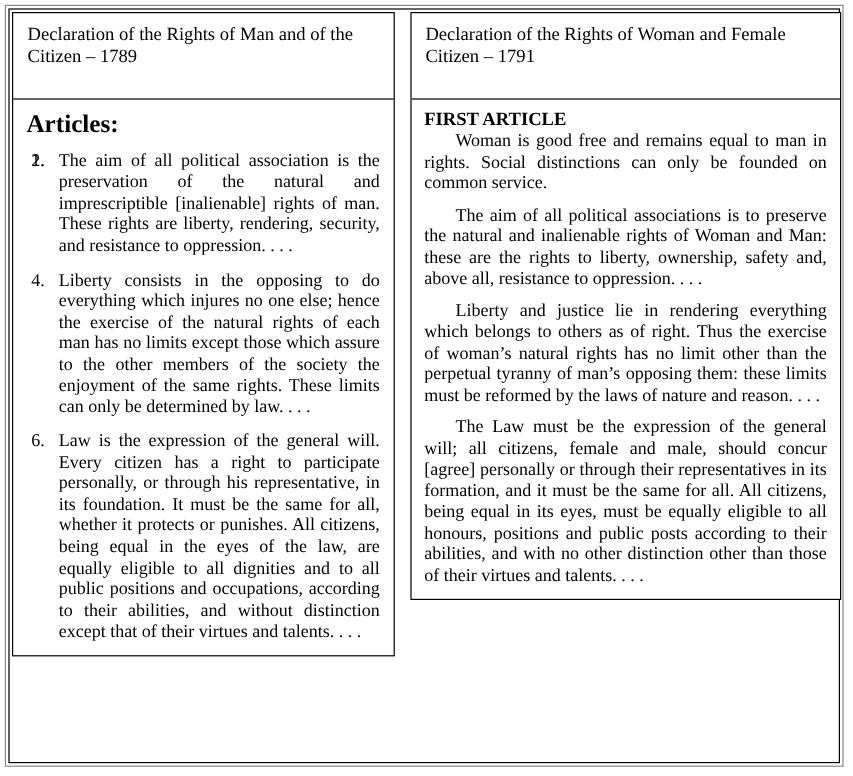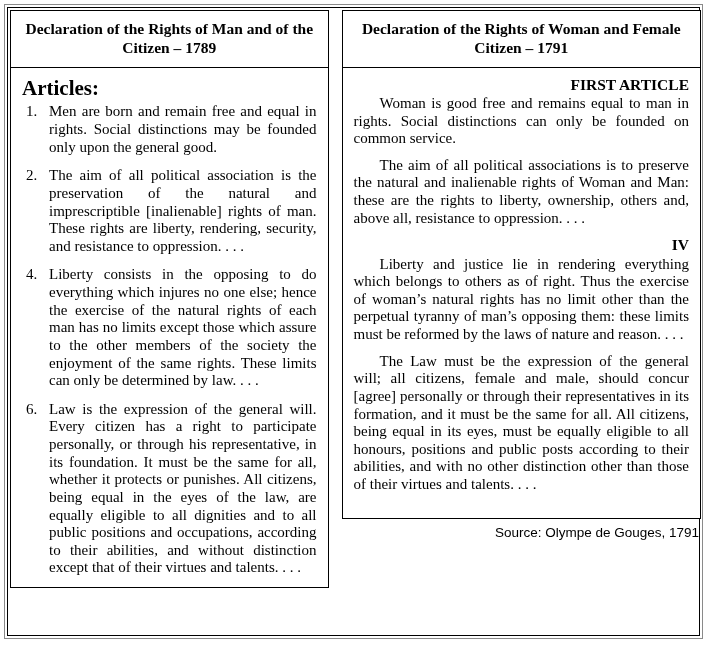--- a/index.html
+++ b/index.html
@@ -60,25 +60,24 @@
 
   
   .doc-table {
     border: 1.5px solid #000000;
     box-sizing: border-box;
     background: #ffffff;
   }
 
   .doc-title {
     border-bottom: 1.5px solid #000000;
-    font-weight: bold;
+    font-weight: normal;
     font-size: 15.5px;
     line-height: 1.25;
-    text-align: center;
-    padding: 8px 12px 9px 12px;
+    padding: 8px 12px 24px 12px;
     box-sizing: border-box;
   }
 
   .doc-body {
     padding: 8px 11px 10px 11px;
     box-sizing: border-box;
     font-size: 15px;
     line-height: 1.175;
   }
 
@@ -108,32 +107,32 @@
     left: 4px;
     top: 0;
     width: 20px;
     text-align: left;
   }
 
   
   .section-heading {
     font-weight: bold;
     font-size: 15.5px;
-    text-align: right;
+    text-align: left;
     margin: 0 0 1px 0;
     font-family: Liberation Serif, serif;
   }
   .section-body {
     margin: 0 0 9px 0;
     text-indent: 26px;
     text-align: justify;
     text-justify: inter-word;
     hyphens: none;
   }
-  .section-body:last-child { margin-bottom: 14px; }
+  .section-body:last-child { margin-bottom: 0; }
 
   
   .source {
     font-family: "Liberation Sans", sans-serif;
     font-size: 13.5px;
     text-align: right;
     padding-top: 6px;
     padding-right: 2px;
     box-sizing: border-box;
   }
@@ -155,21 +154,20 @@
       <div class="doc-title">Declaration of the Rights of Man and of the Citizen – 1789</div>
 
       <div class="doc-body">
 
         <div class="articles-heading">Articles:</div>
 
         <ol class="articles">
 
           <li>
             <span class="num">1.</span>
-            <span>Men are born and remain free and equal in rights. Social distinctions may be founded only upon the general good.</span>
           </li>
 
           <li>
             <span class="num">2.</span>
             <span>The aim of all political association is the preservation of the natural and imprescriptible [inalienable] rights of man. These rights are liberty, rendering, security, and resistance to oppression. . . .</span>
           </li>
 
           <li>
             <span class="num">4.</span>
             <span>Liberty consists in the opposing to do everything which injures no one else; hence the exercise of the natural rights of each man has no limits except those which assure to the other members of the society the enjoyment of the same rights. These limits can only be determined by law. . . .</span>
@@ -190,26 +188,24 @@
 
     <div class="doc-table">
 
       <div class="doc-title">Declaration of the Rights of Woman and Female Citizen – 1791</div>
 
       <div class="doc-body">
 
         <div class="section-heading">FIRST ARTICLE</div>
         <p class="section-body">Woman is good free and remains equal to man in rights. Social distinctions can only be founded on common service.</p>
 
-        <p class="section-body">The aim of all political associations is to preserve the natural and inalienable rights of Woman and Man: these are the rights to liberty, ownership, others and, above all, resistance to oppression. . . .</p>
-
-        <div class="section-heading">IV</div>
+        <p class="section-body">The aim of all political associations is to preserve the natural and inalienable rights of Woman and Man: these are the rights to liberty, ownership, safety and, above all, resistance to oppression. . . .</p>
+
         <p class="section-body">Liberty and justice lie in rendering everything which belongs to others as of right. Thus the exercise of woman’s natural rights has no limit other than the perpetual tyranny of man’s opposing them: these limits must be reformed by the laws of nature and reason. . . .</p>
 
         <p class="section-body">The Law must be the expression of the general will; all citizens, female and male, should concur [agree] personally or through their representatives in its formation, and it must be the same for all. All citizens, being equal in its eyes, must be equally eligible to all honours, positions and public posts according to their abilities, and with no other distinction other than those of their virtues and talents. . . .</p>
 
       </div>
     </div>
 
-    <div class="source right-src">Source: Olympe de Gouges, 1791</div>
   </div>
 
 </div>
 
 </body></html>

